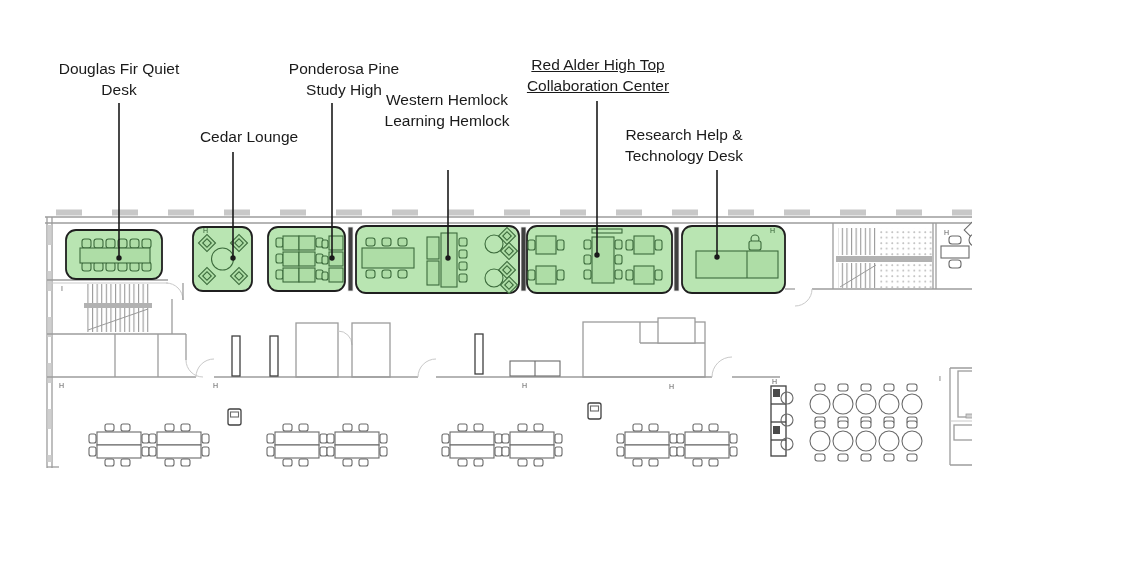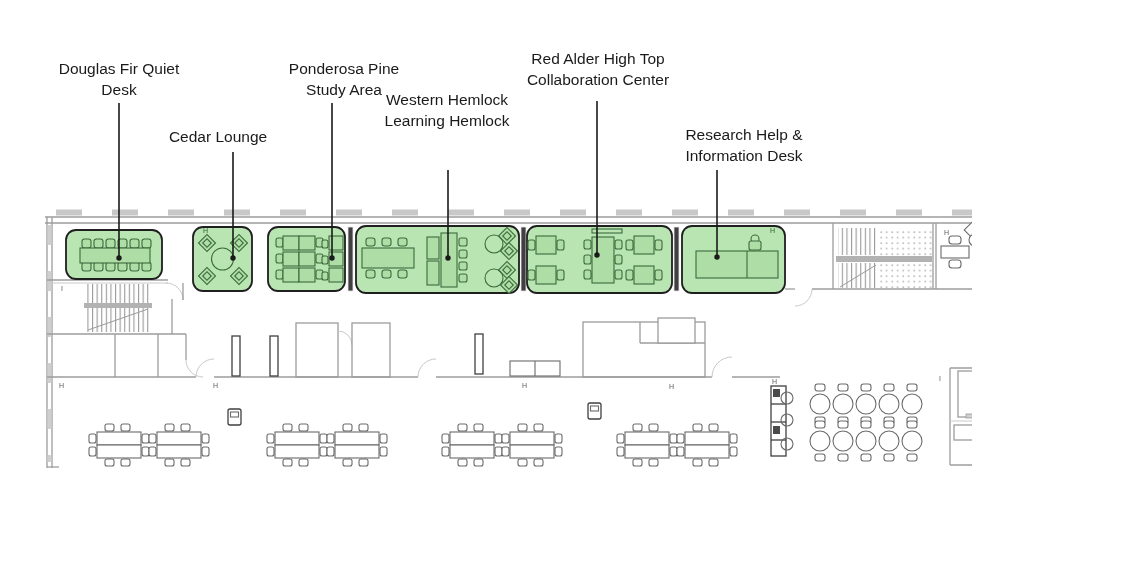--- a/index.html
+++ b/index.html
@@ -401,33 +401,33 @@
     <text x="61" y="291" class="mk">I</text>
     <text x="939" y="381" class="mk">I</text>
     <text x="1096" y="284" class="mk">I</text>
   </g>
 </svg>
 
 <div class="lbl" style="left:119px;top:58px;">
   <div>Douglas Fir Quiet</div>
   <div>Desk</div>
 </div>
-<div class="lbl" style="left:218px;top:126px;">
+<div class="lbl" style="left:249px;top:126px;">
   <div>Cedar Lounge</div>
 </div>
 <div class="lbl" style="left:344px;top:58px;">
   <div>Ponderosa Pine</div>
-  <div>Study Area</div>
+  <div>Study High</div>
 </div>
 <div class="lbl" style="left:447px;top:89px;">
   <div>Western Hemlock</div>
   <div>Learning Hemlock</div>
 </div>
-<div class="lbl" style="left:598px;top:48px;">
+<div class="lbl" style="left:598px;top:54px;text-decoration:underline;">
   <div>Red Alder High Top</div>
   <div>Collaboration Center</div>
 </div>
-<div class="lbl" style="left:744px;top:124px;">
+<div class="lbl" style="left:684px;top:124px;">
   <div>Research Help &amp;</div>
-  <div>Information Desk</div>
+  <div>Technology Desk</div>
 </div>
 
 </div>
 
 </body></html>

